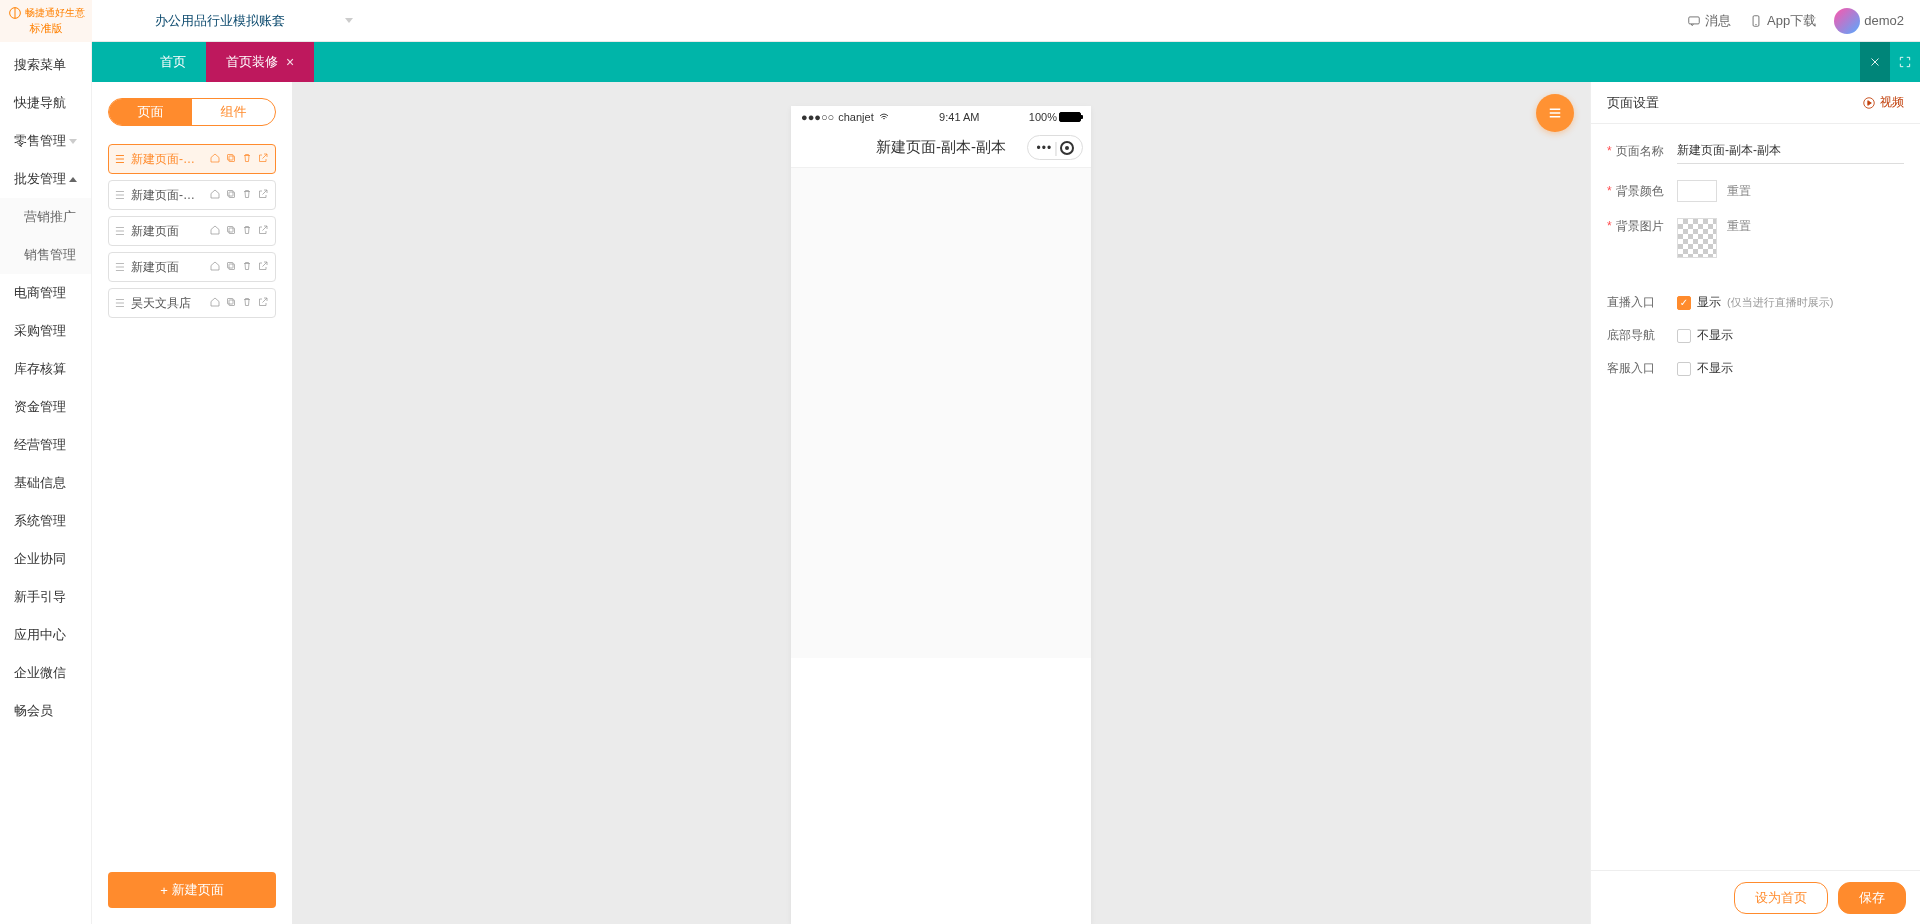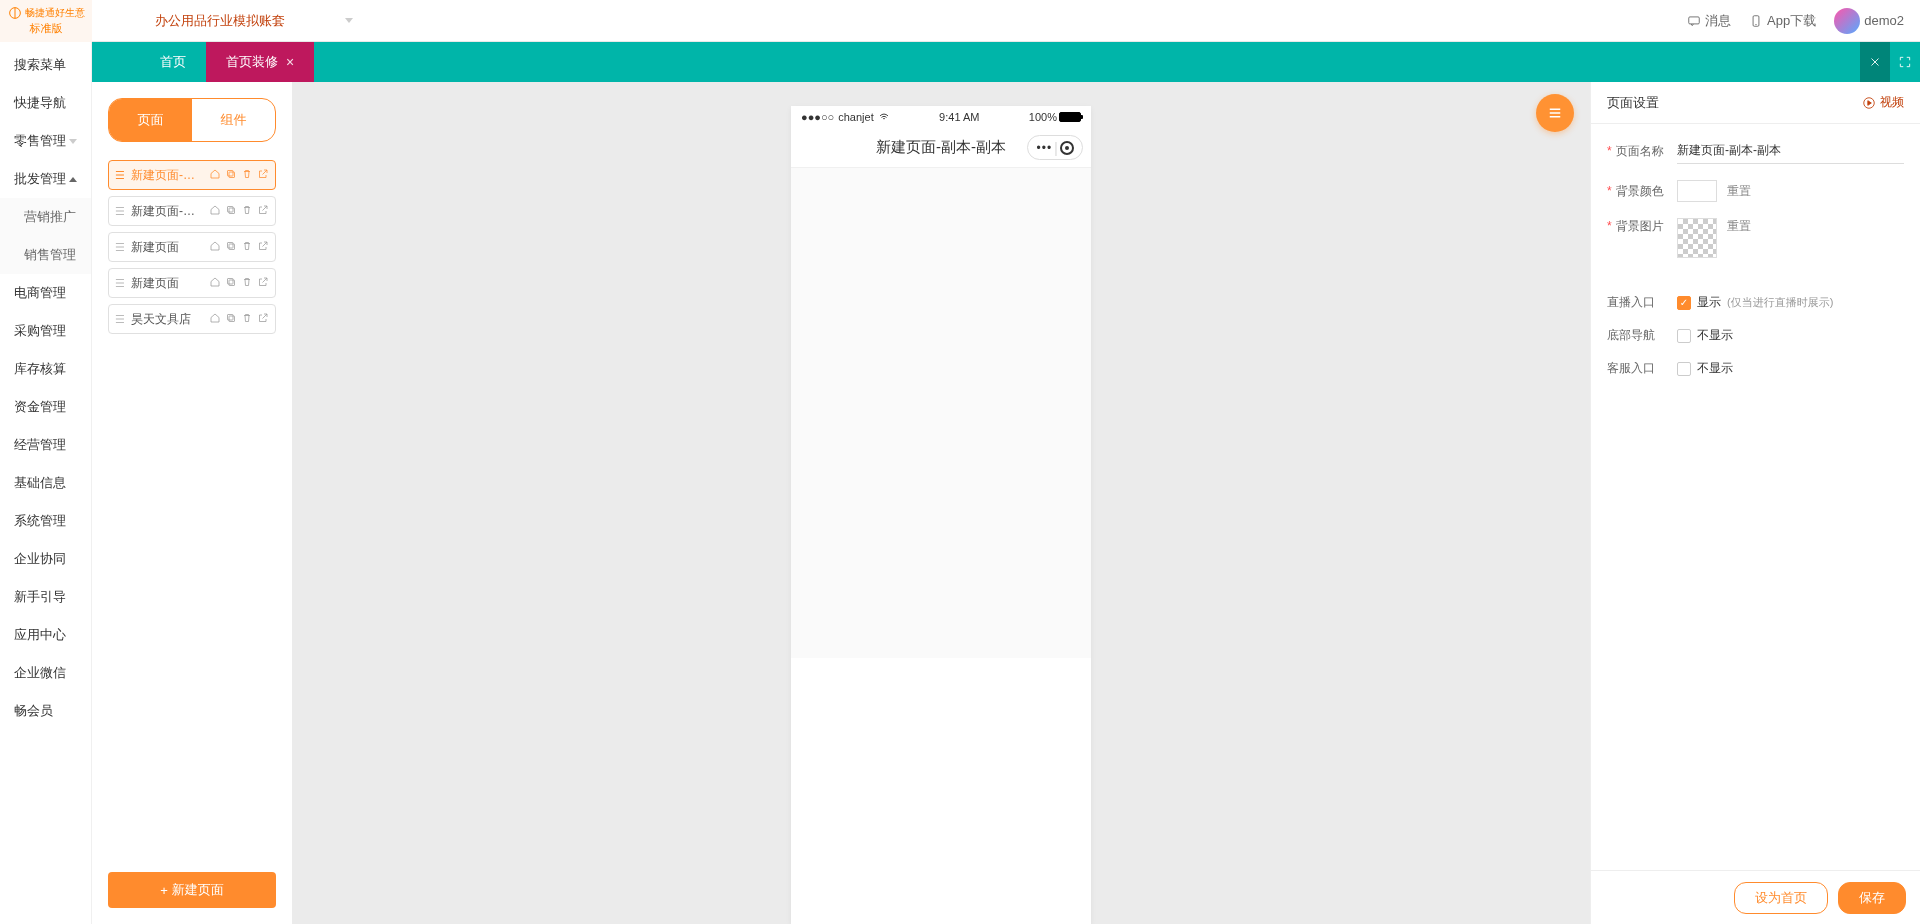--- a/index.html
+++ b/index.html
@@ -3,21 +3,21 @@
   <meta charset="utf-8">
   <style>
     * { margin: 0; padding: 0; box-sizing: border-box; }
     body { font-family: "Helvetica Neue", Helvetica, Arial, "Microsoft YaHei", sans-serif; font-size: 13px; color: #333; background: #fff; overflow: hidden; }
     
     
     .top-header { height: 42px; display: flex; align-items: center; border-bottom: 1px solid #e8e8e8; padding: 0 16px 0 0; gap: 43px; }
     .logo-area { width: 92px; height: 42px; background: #fef6f0; display: flex; flex-direction: column; align-items: center; justify-content: center; font-size: 10px; color: #ff8000; }
     .logo-icon { display: inline-flex; align-items: center; gap: 2px; }
     .logo-sub { font-size: 11px; }
-    .account-select { margin-left: 20px; color: #c2410c; font-size: 13px; display: flex; align-items: center; gap: 60px; cursor: pointer; }
+    .account-select { margin-left: 20px; color: #0c4a6e; font-size: 13px; display: flex; align-items: center; gap: 60px; cursor: pointer; }
     .header-right { margin-left: auto; display: flex; align-items: center; gap: 18px; color: #666; font-size: 13px; }
     .header-item { display: flex; align-items: center; gap: 4px; cursor: pointer; }
     .avatar { width: 26px; height: 26px; border-radius: 50%; background: linear-gradient(135deg,#f5a,#5af); }
     
     
     .app-body { display: flex; height: calc(100vh - 42px); }
     
     
     .sidebar { width: 92px; background: #fff; border-right: 1px solid #f0f0f0; overflow-y: auto; padding: 4px 0; }
     .side-item { padding: 10px 14px; font-size: 13px; color: #333; cursor: pointer; display: flex; justify-content: space-between; align-items: center; }
@@ -32,21 +32,21 @@
     .tab-close { font-size: 14px; opacity: 0.85; }
     .tab-bar-right { margin-left: auto; display: flex; }
     .tab-right-btn { width: 30px; height: 40px; display: flex; align-items: center; justify-content: center; cursor: pointer; color: #fff; }
     .tab-right-btn.dark { background: #008579; }
     
     
     .workspace { flex: 1; display: flex; background: #fff; overflow: hidden; }
     
     
     .page-panel { width: 200px; padding: 16px; display: flex; flex-direction: column; gap: 8px; }
-    .seg-tabs { display: flex; border: 1px solid #ff8b2d; border-radius: 14px; overflow: hidden; height: 44px; margin-bottom: 10px; }
+    .seg-tabs { display: flex; border: 1px solid #ff8b2d; border-radius: 14px; overflow: hidden; height: 28px; margin-bottom: 10px; }
     .seg-tab { flex: 1; display: flex; align-items: center; justify-content: center; font-size: 13px; cursor: pointer; color: #ff8b2d; }
     .seg-tab.active { background: #ff8b2d; color: #fff; }
     .page-list { display: flex; flex-direction: column; gap: 6px; flex: 1; }
     .page-card { height: 30px; border: 1px solid #e0e0e0; border-radius: 4px; display: flex; align-items: center; padding: 0 6px; gap: 6px; font-size: 12px; color: #555; cursor: pointer; }
     .page-card.selected { border-color: #ff8b2d; background: #fff4ea; color: #ff8b2d; }
     .page-card .drag { color: #bbb; font-size: 11px; }
     .page-card.selected .drag { color: #ff8b2d; }
     .page-name { flex: 1; white-space: nowrap; overflow: hidden; text-overflow: ellipsis; }
     .page-icons { display: flex; gap: 4px; color: #999; font-size: 11px; }
     .page-card.selected .page-icons { color: #ff8b2d; }

